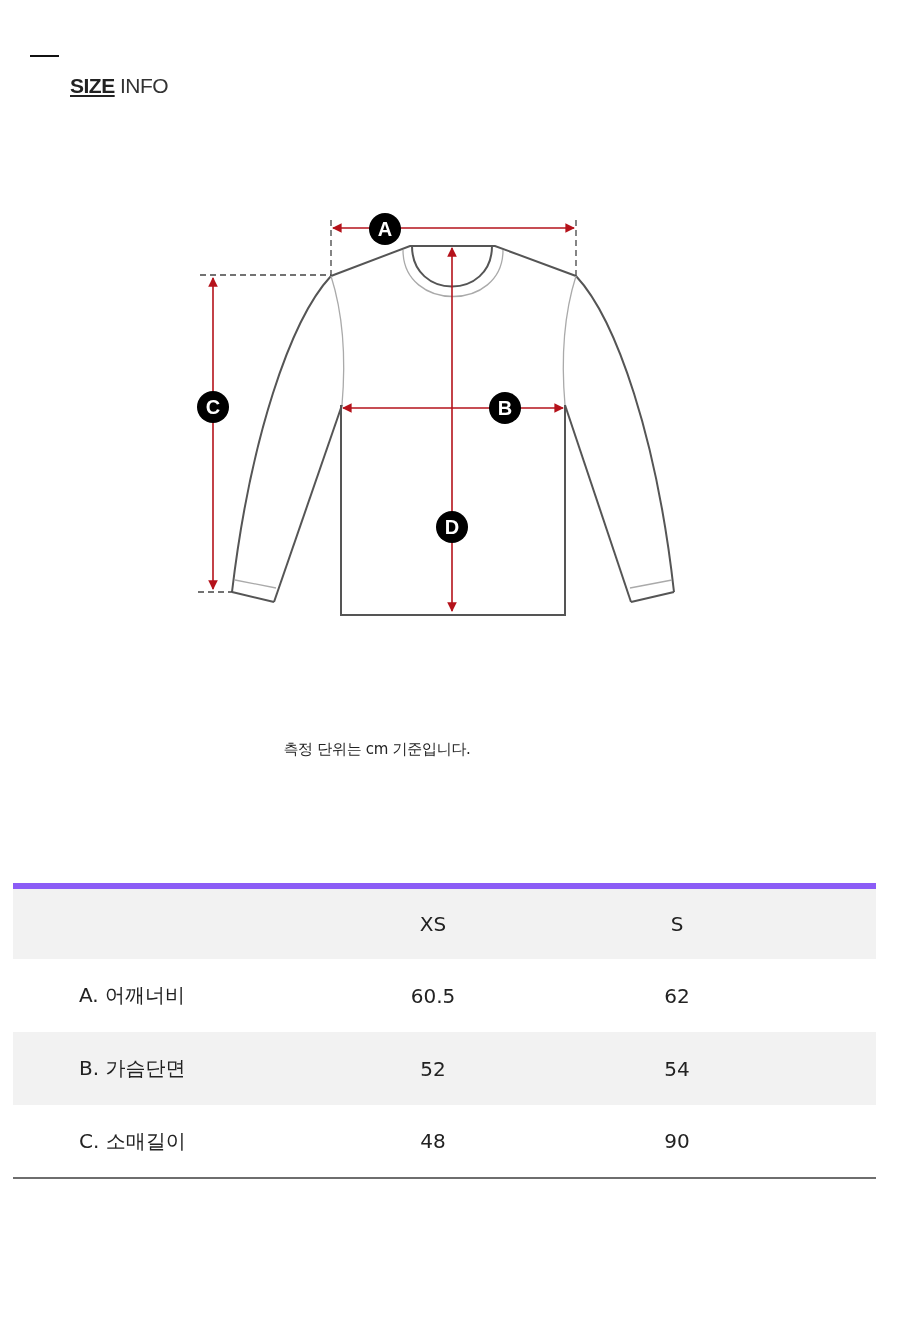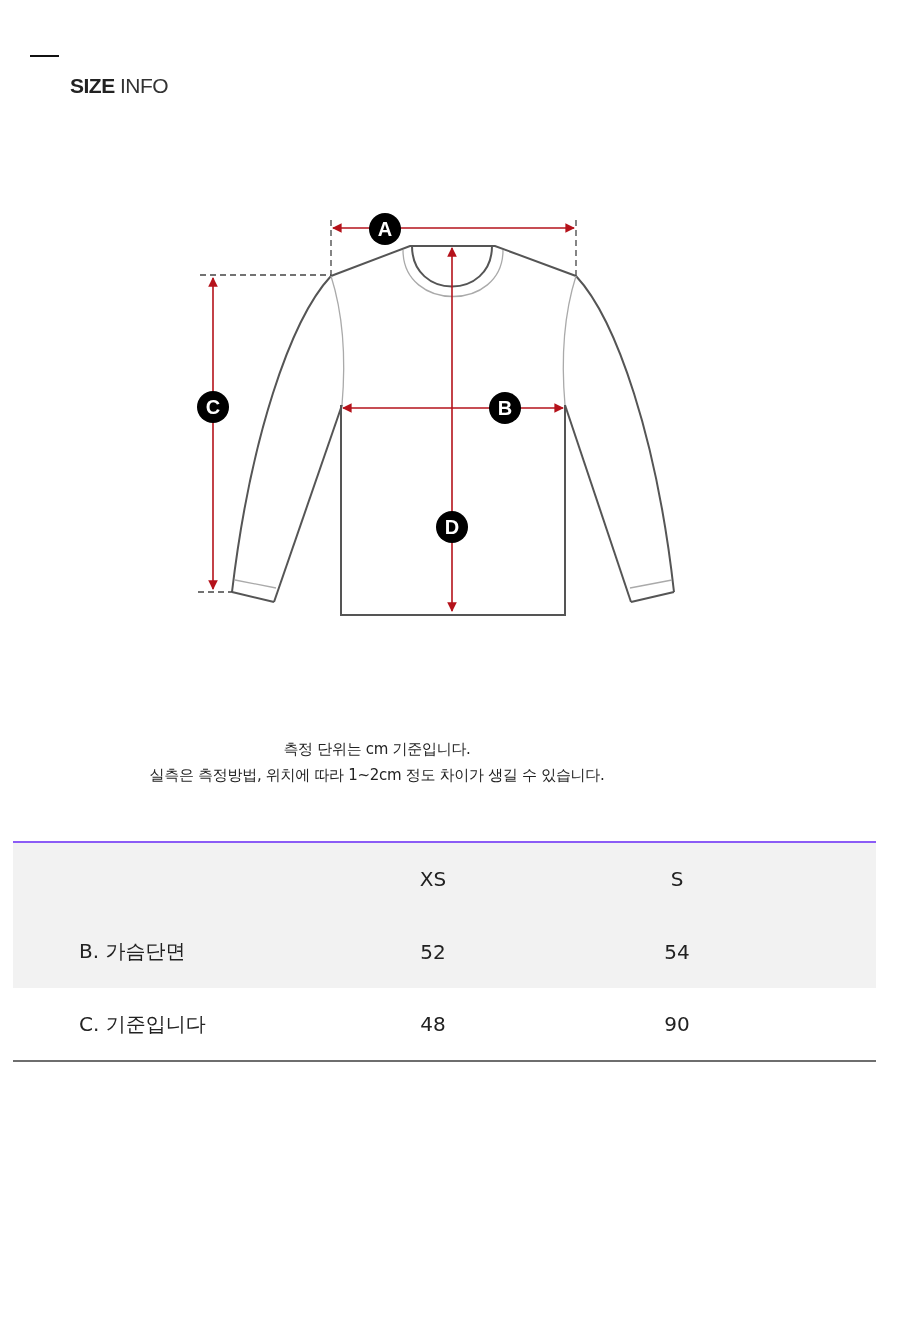--- a/index.html
+++ b/index.html
@@ -1,24 +1,24 @@
 <!DOCTYPE html>
 <html><head>
   <meta charset="utf-8">
   <style>
     html, body { margin: 0; padding: 0; background: #ffffff; }
     body { width: 900px; height: 1319px; position: relative; font-family: "DejaVu Sans", sans-serif; color: #222; overflow: hidden; }
     .dash-mark { position: absolute; left: 30px; top: 55px; width: 29px; height: 2px; background: #111; }
     .title { position: absolute; left: 70px; top: 74px; font-family: "Liberation Sans", sans-serif; font-size: 21px; letter-spacing: -0.5px; color: #222; }
-    .title .bold { font-weight: bold; }
+    .title .bold { font-weight: bold; text-decoration: underline; }
     .title .light { font-weight: normal; color: #333; text-align: right; }
     .diagram { position: absolute; left: 0; top: 0; width: 900px; height: 700px; }
     .notes { position: absolute; left: 0; top: 736px; width: 754px; text-align: center; font-size: 15px; line-height: 26px; color: #222; letter-spacing: -0.3px; }
     .notes div { white-space: nowrap; }
-    table.size-table { position: absolute; left: 13px; top: 841px; width: 863px; border-collapse: collapse; border-top: 2px solid #8b5cf6; border-bottom: 2px solid #6e6e6e; }
+    table.size-table { position: absolute; left: 13px; top: 883px; width: 863px; border-collapse: collapse; border-top: 6px solid #8b5cf6; border-bottom: 2px solid #6e6e6e; }
     table.size-table td, table.size-table th { font-weight: normal; font-size: 20px; color: #222; padding: 0; }
     table.size-table tr { height: 73px; }
     table.size-table tr.shade { background: #f2f2f2; }
     table.size-table .c-label { width: 300px; text-align: left; padding-left: 66px; box-sizing: border-box; }
     table.size-table .c-xs { width: 240px; text-align: center; }
     table.size-table .c-s { width: 248px; text-align: center; }
     table.size-table .c-pad { width: 75px; }
   </style>
 </head>
 <body>
@@ -86,37 +86,42 @@
     <text x="213" y="414" fill="#fff">C</text>
   </g>
   <g font-family="Liberation Sans, sans-serif" font-weight="bold" font-size="20" text-anchor="middle">
     <circle cx="452" cy="527" r="16" fill="#000"></circle>
     <text x="452" y="534" fill="#fff">D</text>
   </g>
 </svg>
 
 <div class="notes">
   <div>측정 단위는 cm 기준입니다.</div>
-  <div>실측은 측정방법, 위치에 따라 1~2cm 정도 차이가 생길 수 있습니다.</div>
 </div>
 
 <table class="size-table">
   <tbody>
       <tr class="shade">
     <th class="c-label"></th>
     <th class="c-xs">XS</th>
     <th class="c-s">S</th>
     <th class="c-pad"></th>
   </tr>
+  <tr>
+    <td class="c-label">A. 어깨너비</td>
+    <td class="c-xs">60.5</td>
+    <td class="c-s">62</td>
+    <td class="c-pad"></td>
+  </tr>
   <tr class="shade">
     <td class="c-label">B. 가슴단면</td>
     <td class="c-xs">52</td>
     <td class="c-s">54</td>
     <td class="c-pad"></td>
   </tr>
   <tr>
-    <td class="c-label">C. 기준입니다</td>
+    <td class="c-label">C. 소매길이</td>
     <td class="c-xs">48</td>
     <td class="c-s">90</td>
     <td class="c-pad"></td>
   </tr>
 </tbody>
   </table>
 
 </body></html>

